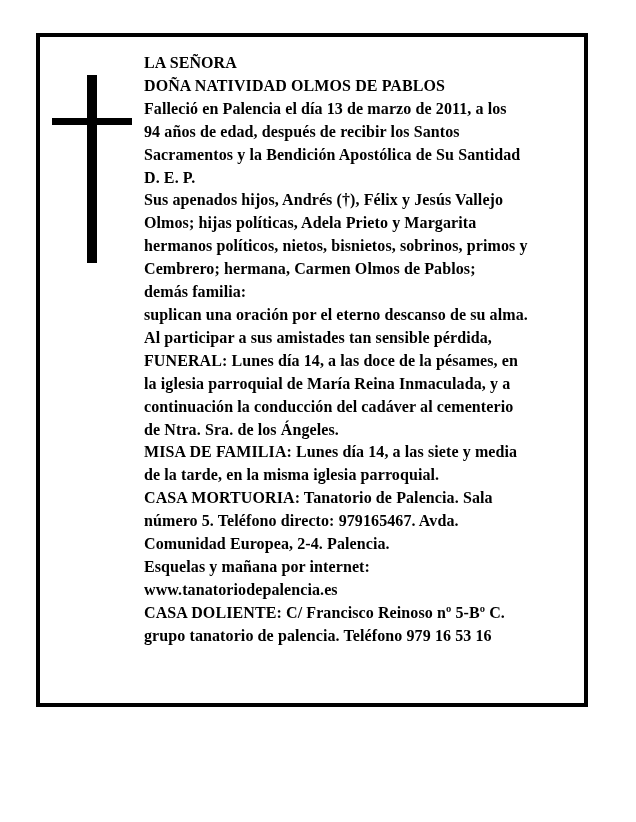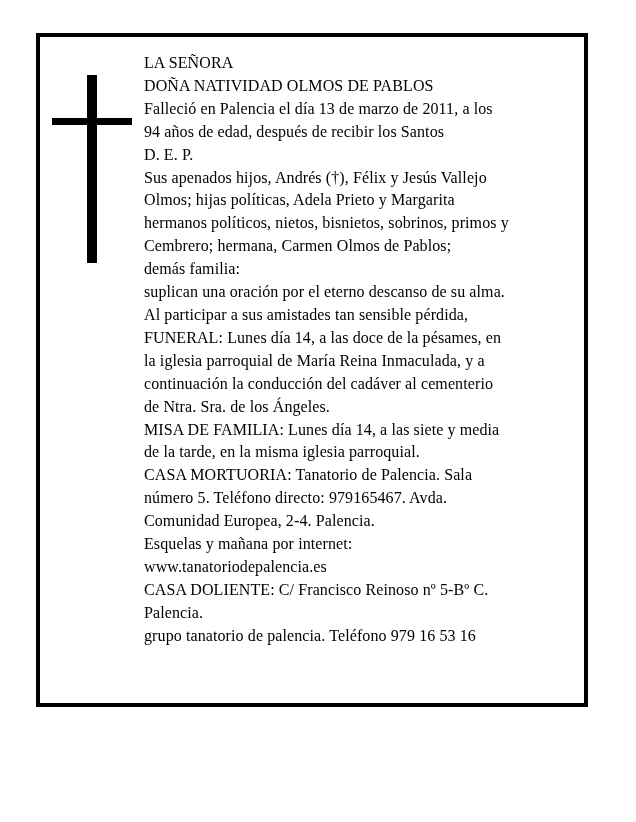--- a/index.html
+++ b/index.html
@@ -45,58 +45,58 @@
     background: #000000;
   }
   .text-block {
     position: absolute;
     left: 104px;
     top: 15px;
     width: 448px;
   }
   .line {
     font-size: 16px;
-    font-weight: normal;
+    font-weight: bold;
     line-height: 22.9px;
     color: #000000;
     white-space: pre;
     letter-spacing: 0.1px;
   }
 </style>
 </head>
 <body>
 
 <div class="frame">
   <div class="cross">
     <div class="cross-v"></div>
     <div class="cross-h"></div>
   </div>
   <div class="text-block">
     <div class="line">LA SEÑORA</div>
     <div class="line">DOÑA NATIVIDAD OLMOS DE PABLOS</div>
     <div>
         <div class="line">Falleció en Palencia el día 13 de marzo de 2011, a los</div>
         <div class="line">94 años de edad, después de recibir los Santos</div>
+        <div class="line">Sacramentos y la Bendición Apostólica de Su Santidad</div>
         <div class="line">D. E. P.</div>
         <div class="line">Sus apenados hijos, Andrés (†), Félix y Jesús Vallejo</div>
         <div class="line">Olmos; hijas políticas, Adela Prieto y Margarita</div>
         <div class="line">hermanos políticos, nietos, bisnietos, sobrinos, primos y</div>
         <div class="line">Cembrero; hermana, Carmen Olmos de Pablos;</div>
         <div class="line">demás familia:</div>
         <div class="line">suplican una oración por el eterno descanso de su alma.</div>
         <div class="line">Al participar a sus amistades tan sensible pérdida,</div>
         <div class="line">FUNERAL: Lunes día 14, a las doce de la pésames, en</div>
         <div class="line">la iglesia parroquial de María Reina Inmaculada, y a</div>
         <div class="line">continuación la conducción del cadáver al cementerio</div>
         <div class="line">de Ntra. Sra. de los Ángeles.</div>
         <div class="line">MISA DE FAMILIA: Lunes día 14, a las siete y media</div>
         <div class="line">de la tarde, en la misma iglesia parroquial.</div>
         <div class="line">CASA MORTUORIA: Tanatorio de Palencia. Sala</div>
         <div class="line">número 5. Teléfono directo: 979165467. Avda.</div>
         <div class="line">Comunidad Europea, 2-4. Palencia.</div>
         <div class="line">Esquelas y mañana por internet:</div>
         <div class="line">www.tanatoriodepalencia.es</div>
         <div class="line">CASA DOLIENTE: C/ Francisco Reinoso nº 5-Bº C.</div>
-        <div class="line">Palencia.</div>
         <div class="line">grupo tanatorio de palencia. Teléfono 979 16 53 16</div>
       </div>
   </div>
 </div>
 
 </body></html>

